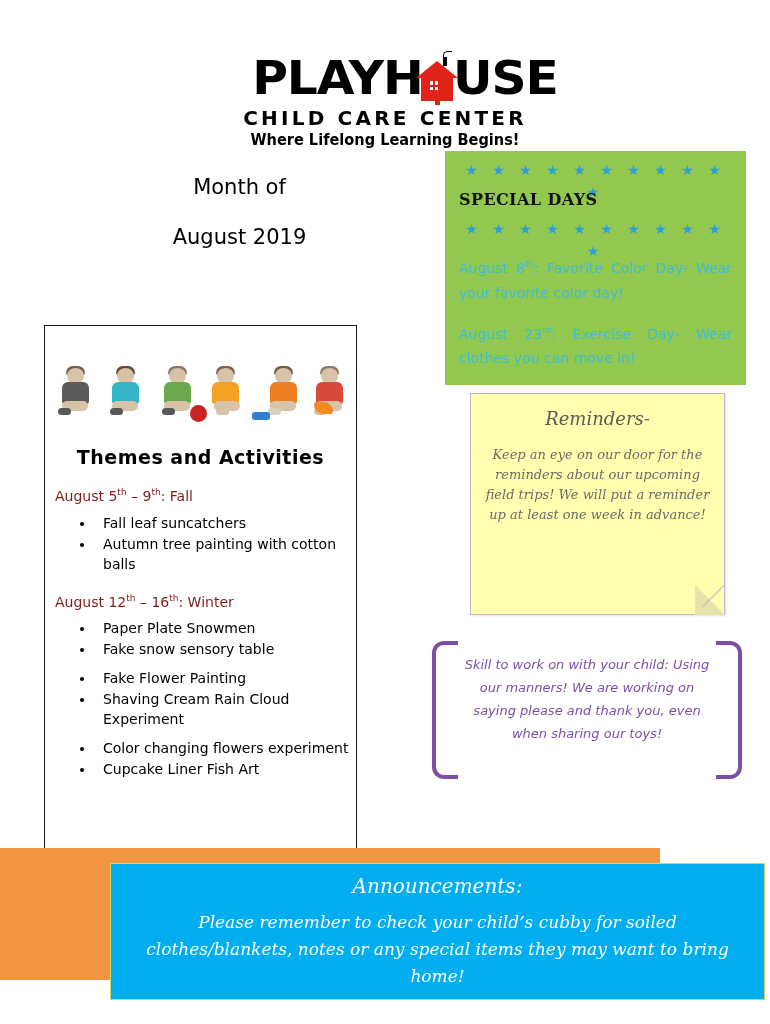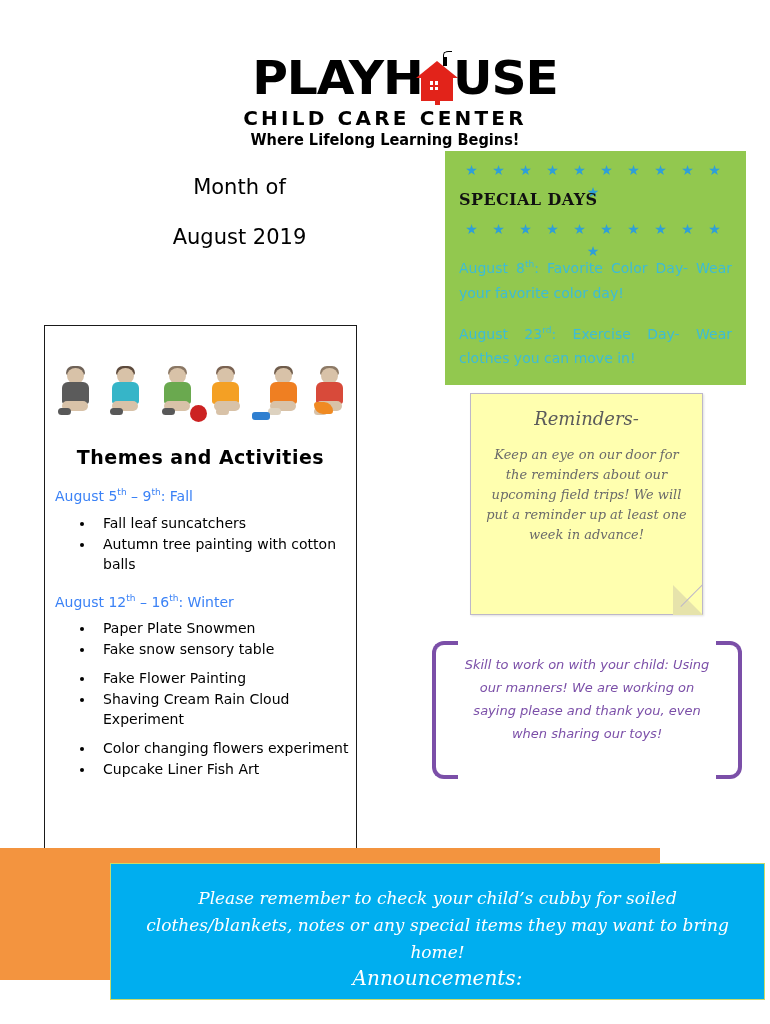--- a/index.html
+++ b/index.html
@@ -213,21 +213,21 @@
     font-family: "DejaVu Sans", sans-serif;
     font-weight: bold;
     font-size: 19px;
     letter-spacing: 0.5px;
     color: #000000;
     margin-top: 22px;
   }
   .week-line {
     font-family: "DejaVu Sans", sans-serif;
     font-size: 14px;
-    color: #3b82f6;
+    color: #7f1d1d;
     margin: 19px 0 0 10px;
   }
   .week-line sup { font-size: 9px; }
   ul.activity-list {
     margin: 9px 0 0 0;
     padding-left: 50px;
     list-style: disc;
   }
   ul.activity-list li {
     font-family: "DejaVu Sans", sans-serif;
@@ -271,21 +271,21 @@
     color: #3dbcd6;
     margin-top: 12px;
     text-align: justify;
   }
   .special-item sup { font-size: 9px; }
 
   
   #reminders-note {
     position: absolute;
     left: 470px; top: 393px;
-    width: 233px; height: 222px;
+    width: 255px; height: 222px;
     background: #ffffaf;
     border: 1px solid #bdb7c9;
     box-sizing: border-box;
     padding: 14px 12px 0 12px;
     box-shadow: 1px 1px 2px rgba(0,0,0,0.12);
   }
   #reminders-fold {
     position: absolute;
     right: -1px; bottom: -1px;
     width: 0; height: 0;
@@ -514,15 +514,15 @@
     <span>Skill to work on with your child:</span>
     <span>Using our manners!  We are working on saying please and thank you, even when sharing our toys!</span>
   </div>
 </div>
 
 <div id="orange-band">
   
 </div>
 
 <div id="announcements-box">
+  <div id="announcements-title">Announcements:</div>
   <div id="announcements-body">Please remember to check your child’s cubby for soiled clothes/blankets, notes or any special items they may want to bring home!</div>
-  <div id="announcements-title">Announcements:</div>
 </div>
 
 </body></html>

